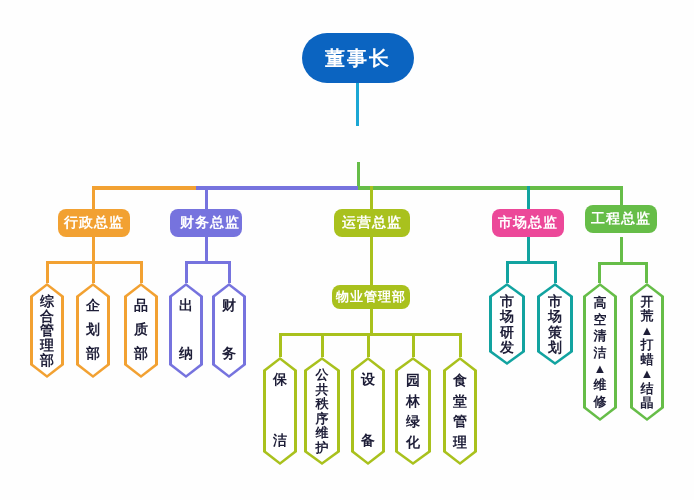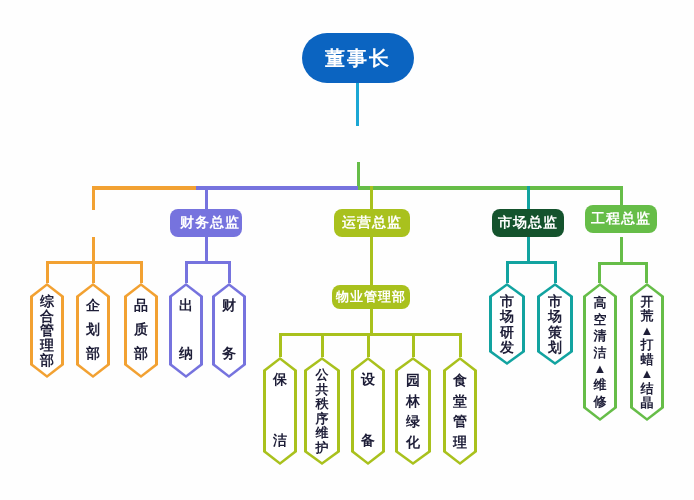--- a/index.html
+++ b/index.html
@@ -73,27 +73,30 @@
 
   <div class="line" style="left:620px;top:237px;width:3px;height:25px;background:#66bd48;"></div>
   <div class="line" style="left:598px;top:262px;width:50px;height:3px;background:#66bd48;"></div>
   <div class="line" style="left:598px;top:262px;width:3px;height:21px;background:#66bd48;"></div>
   <div class="line" style="left:645px;top:262px;width:3px;height:21px;background:#66bd48;"></div>
 
   <div class="node root-node" style="left:302px;top:33px;">
     <span>董事长</span>
   </div>
 
+  <div class="node dir-node" style="left:58px;top:209px;background:#f2a132;">
+    <span>行政总监</span>
+  </div>
   <div class="node dir-node" style="left:170px;top:209px;background:#7673de;padding-left:8px;">
     <span>财务总监</span>
   </div>
   <div class="node dir-node" style="left:334px;top:209px;width:76px;background:#a9c11d;">
     <span>运营总监</span>
   </div>
-  <div class="node dir-node" style="left:492px;top:209px;background:#14532d;">
+  <div class="node dir-node" style="left:492px;top:209px;background:#ec4899;">
     <span>市场总监</span>
   </div>
   <div class="node dir-node" style="left:585px;top:205px;background:#66bd48;">
     <span>工程总监</span>
   </div>
 
   <div class="node dept-rect" style="left:332px;top:285px;">
     <span>物业管理部</span>
   </div>
 

